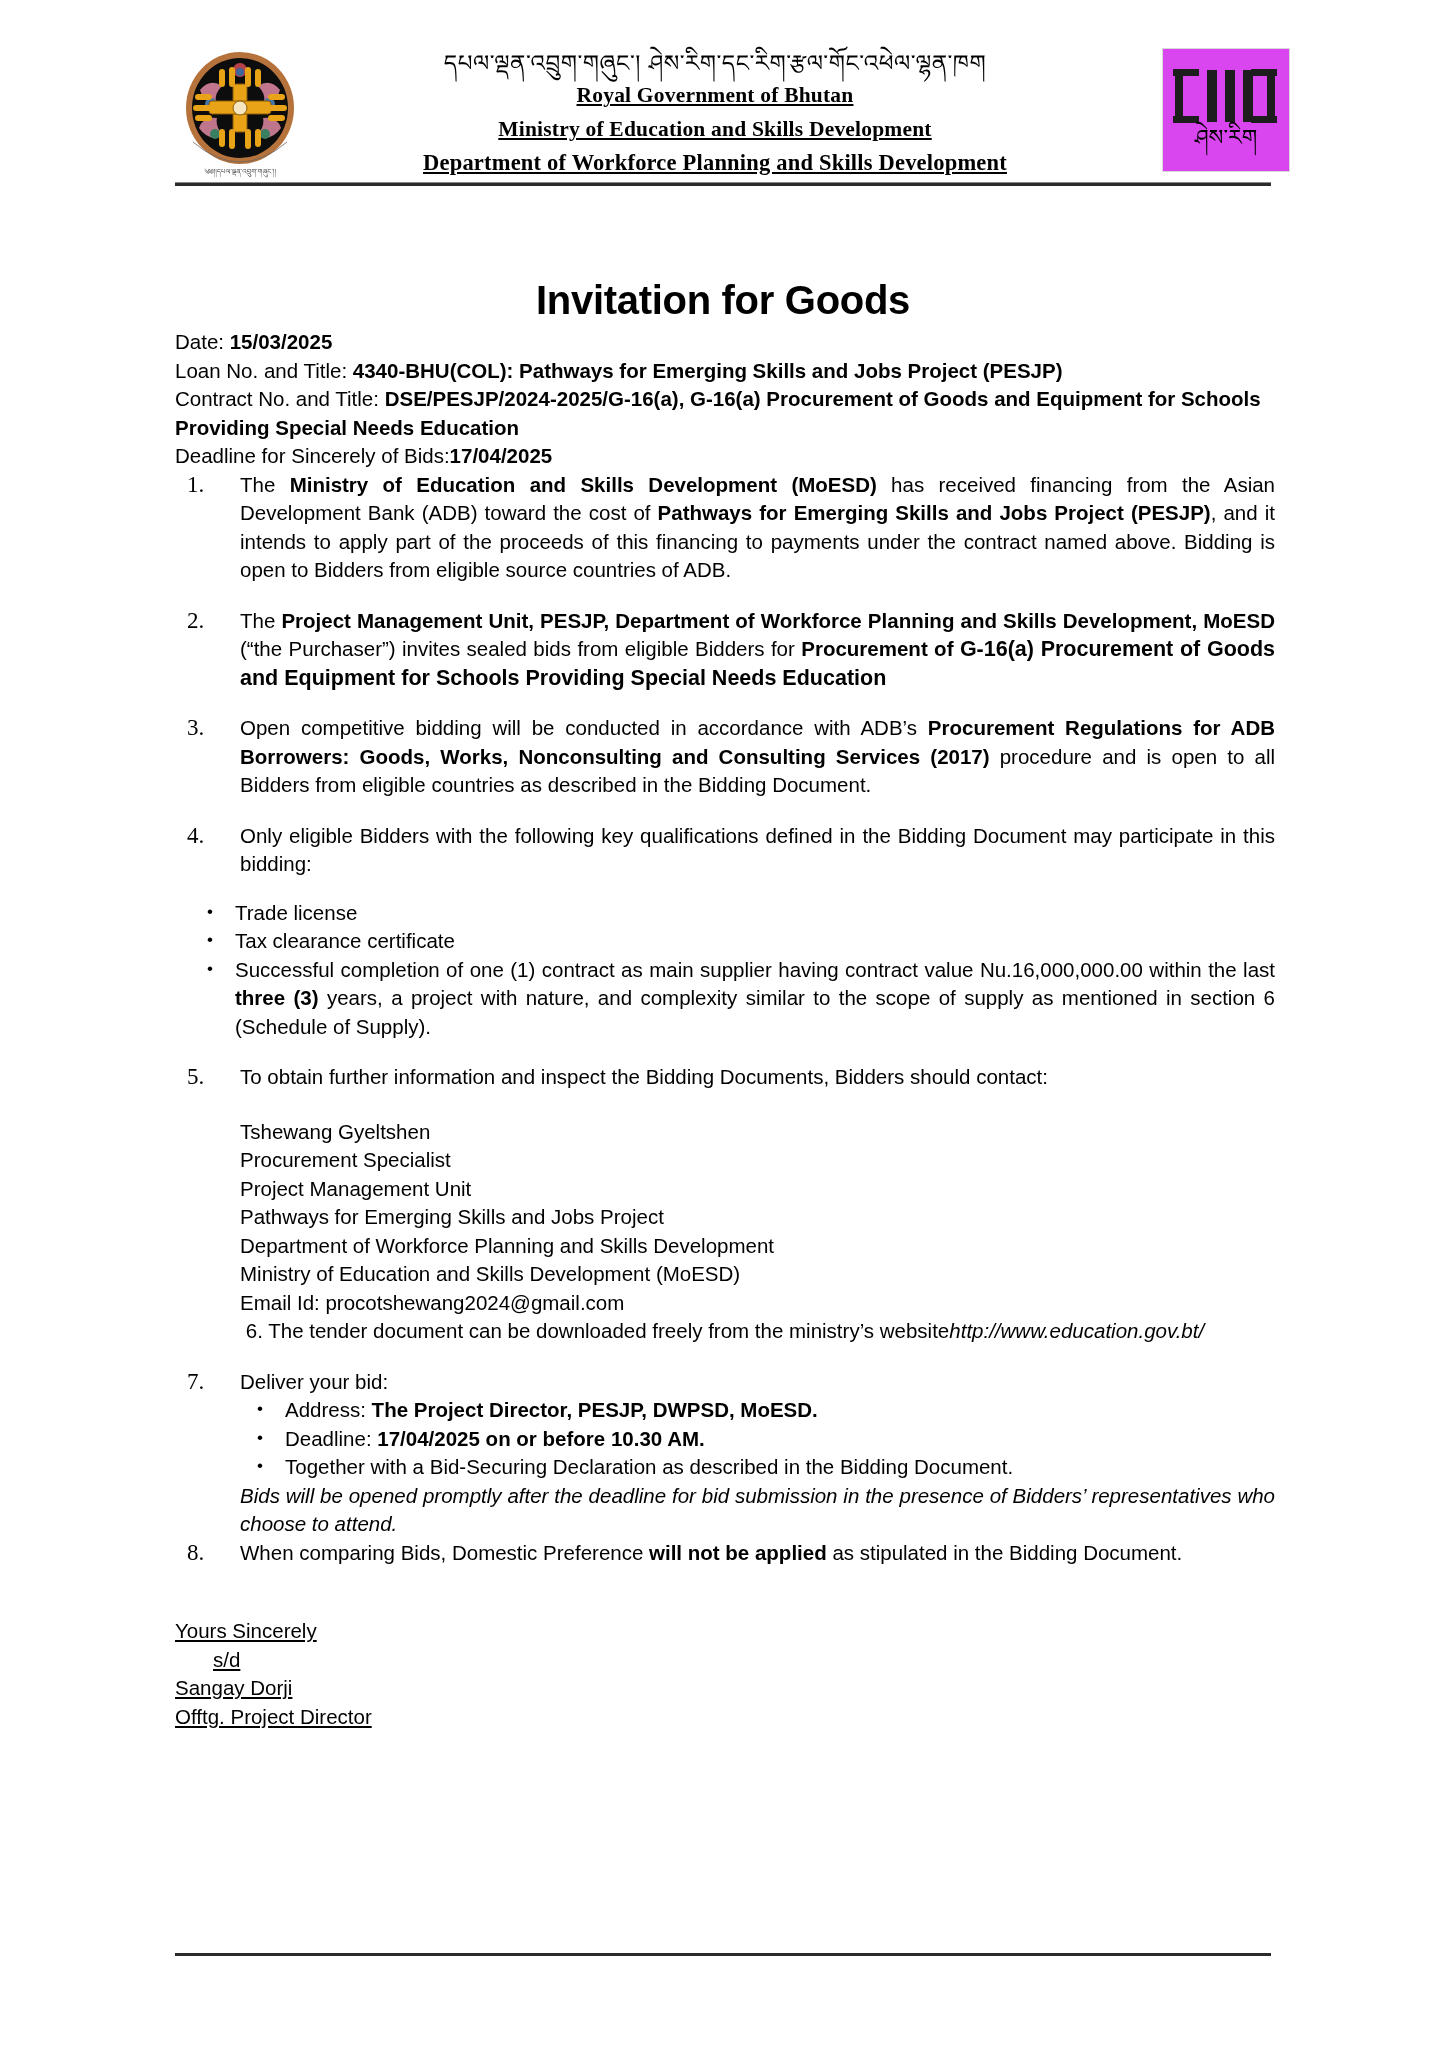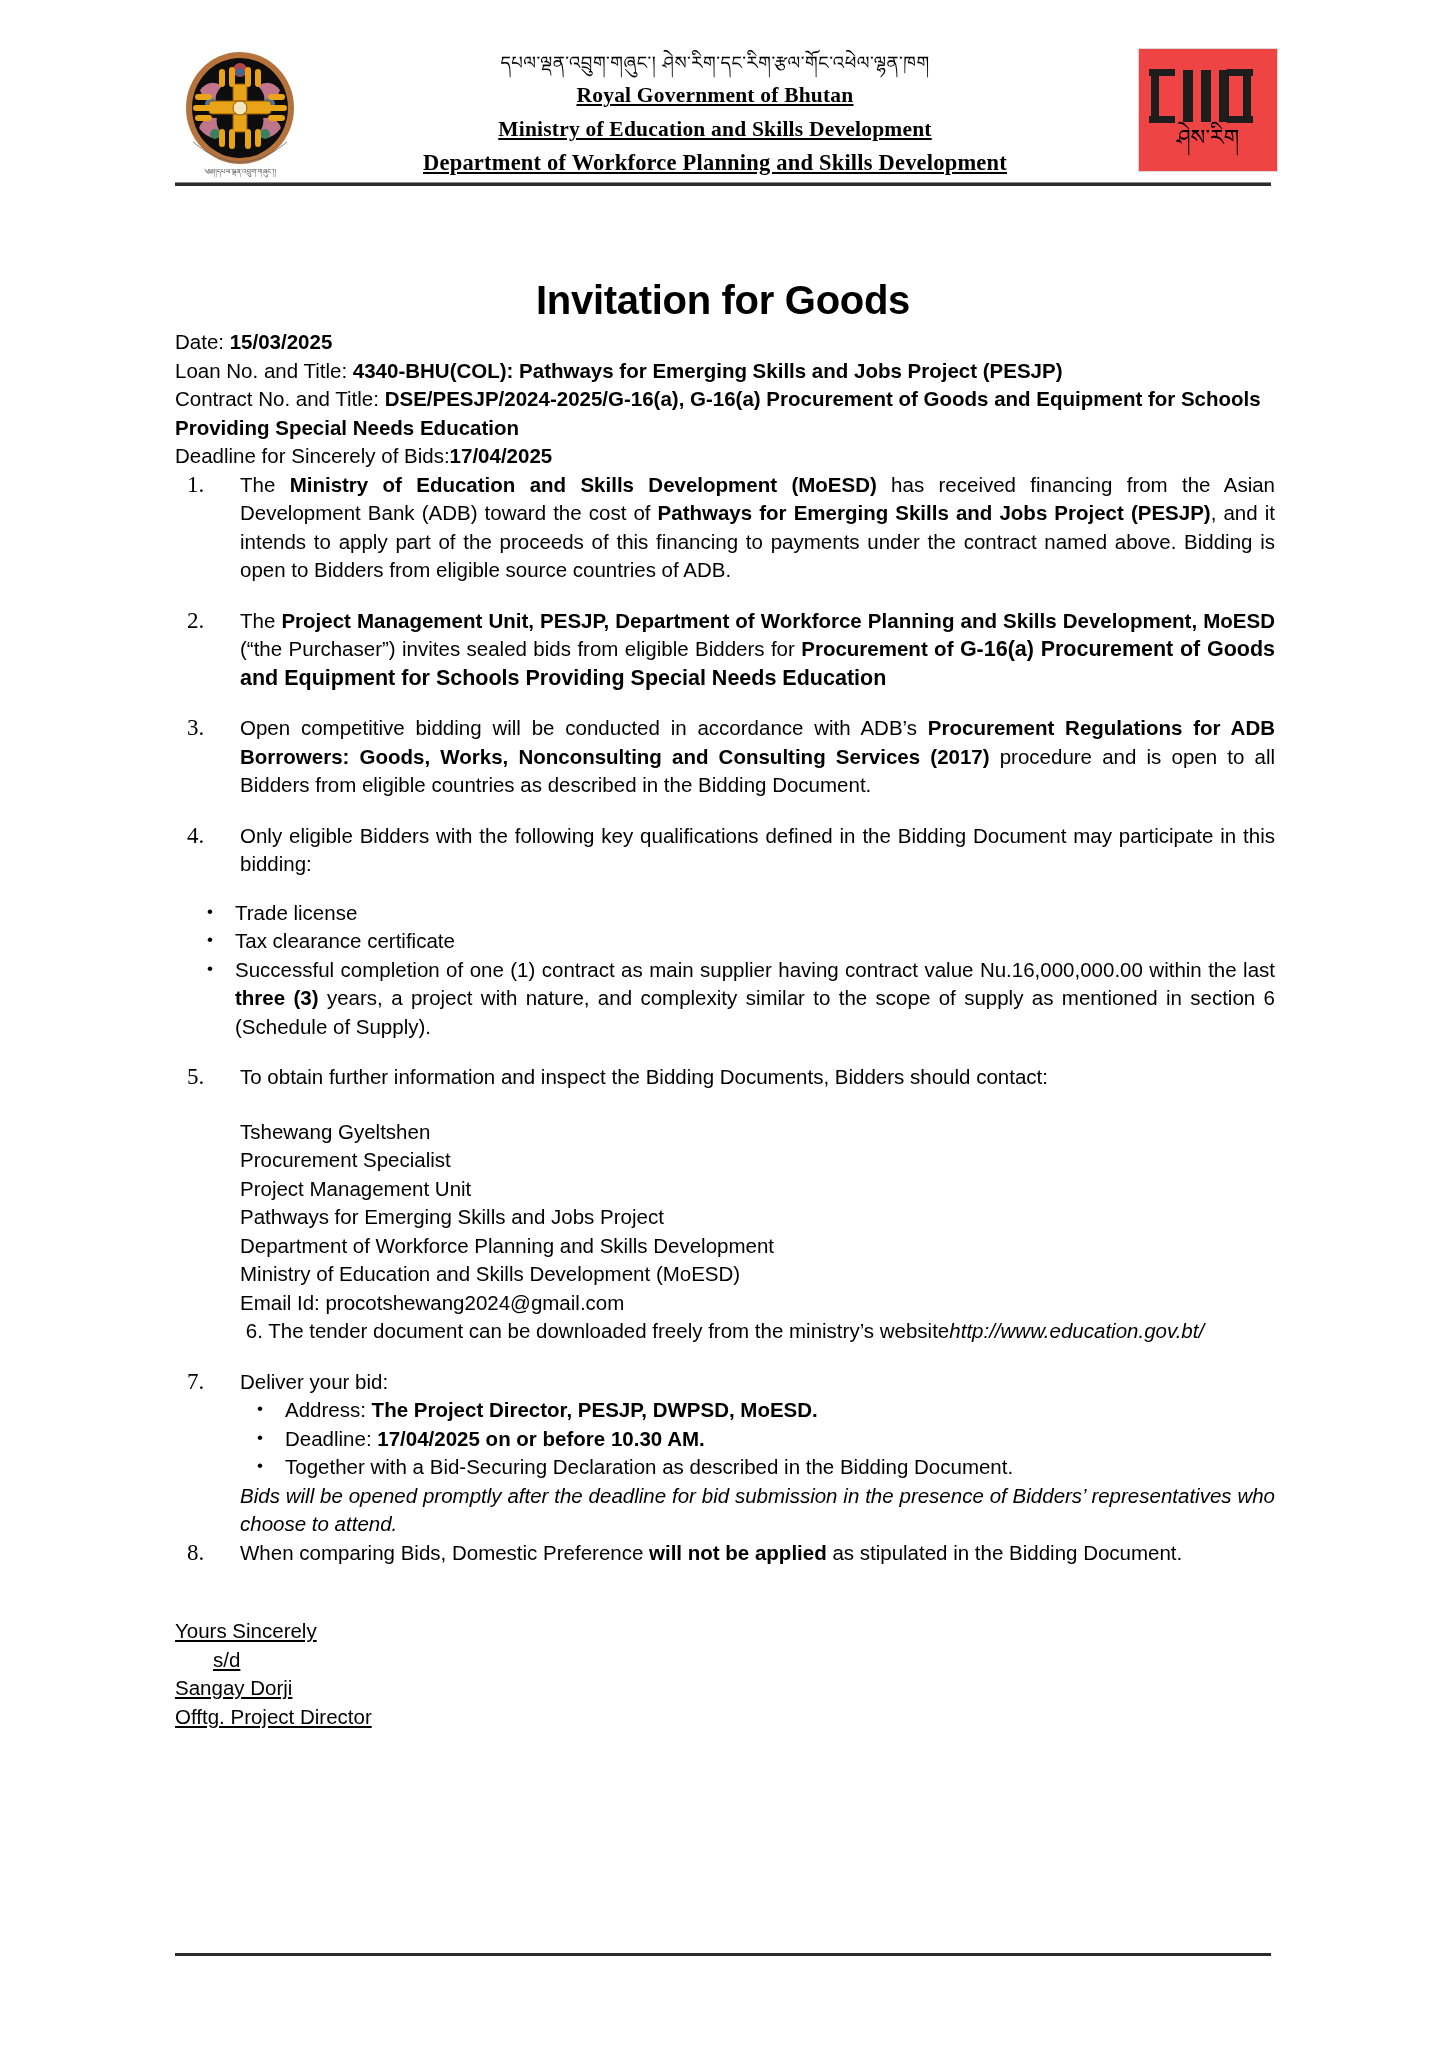--- a/index.html
+++ b/index.html
@@ -37,43 +37,43 @@
 
   .head-center {
     position: absolute;
     left: 160px;
     top: 0;
     width: 760px;
     text-align: center;
   }
   .dzo-line {
     font-family: "DejaVu Sans", sans-serif;
-    font-size: 18px;
+    font-size: 23px;
     line-height: 30px;
     letter-spacing: 0.5px;
     white-space: nowrap;
   }
   .head-en {
     font-family: "Liberation Serif", serif;
     font-weight: bold;
     font-size: 21.5px;
     line-height: 34px;
     letter-spacing: 0.2px;
     text-decoration: underline;
   }
   .head-en.l3 { font-size: 22.5px; }
 
   .right-logo {
     position: absolute;
-    right: 12px;
+    right: 0;
     top: 0;
-    width: 140px;
+    width: 128px;
     height: 124px;
     border: 1px solid #d8d8d8;
-    background: #ef4444;
+    background: #d946ef;
     box-sizing: border-box;
   }
   .right-logo .blocks { position: absolute; left: 8px; top: 18px; }
   .right-logo .dzo-small {
     position: absolute;
     left: 0; right: 0;
     top: 76px;
     text-align: center;
     font-family: "DejaVu Sans", sans-serif;
     font-size: 22px;

